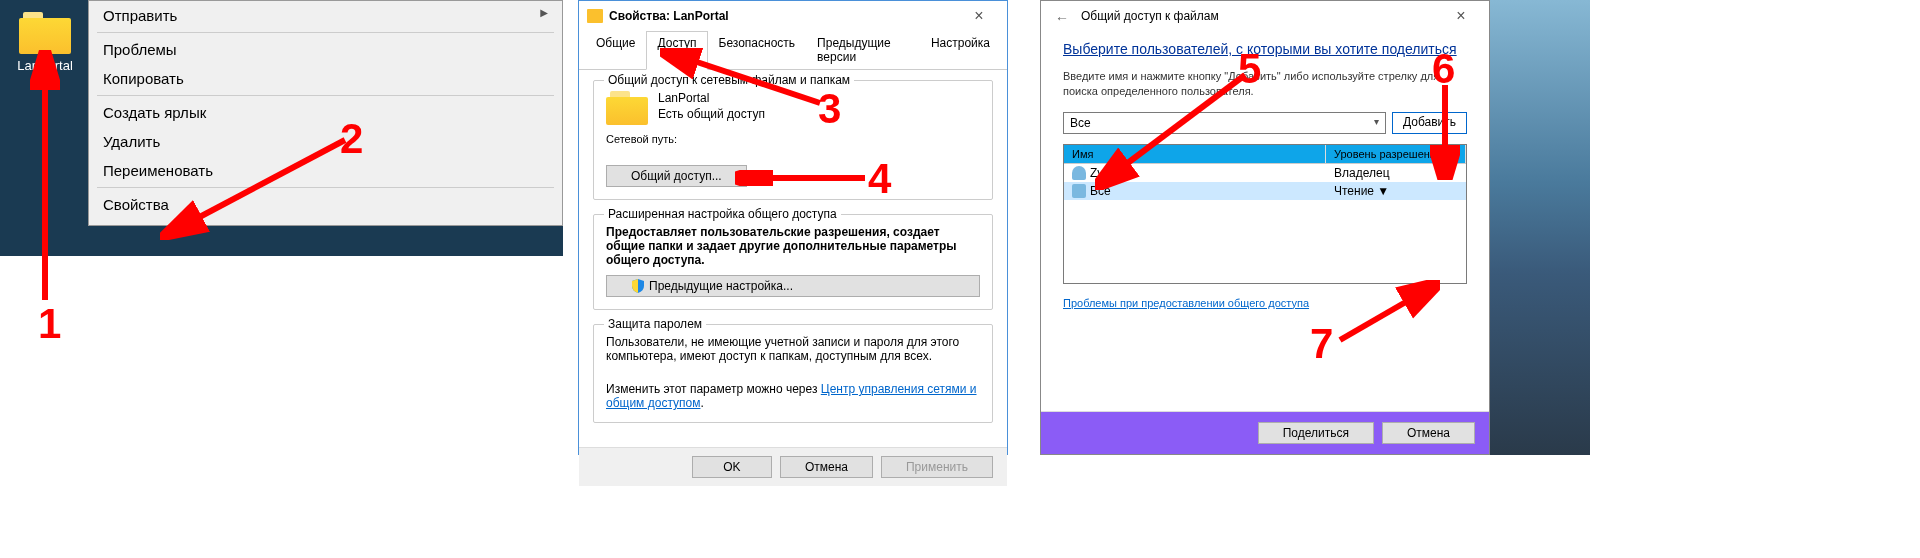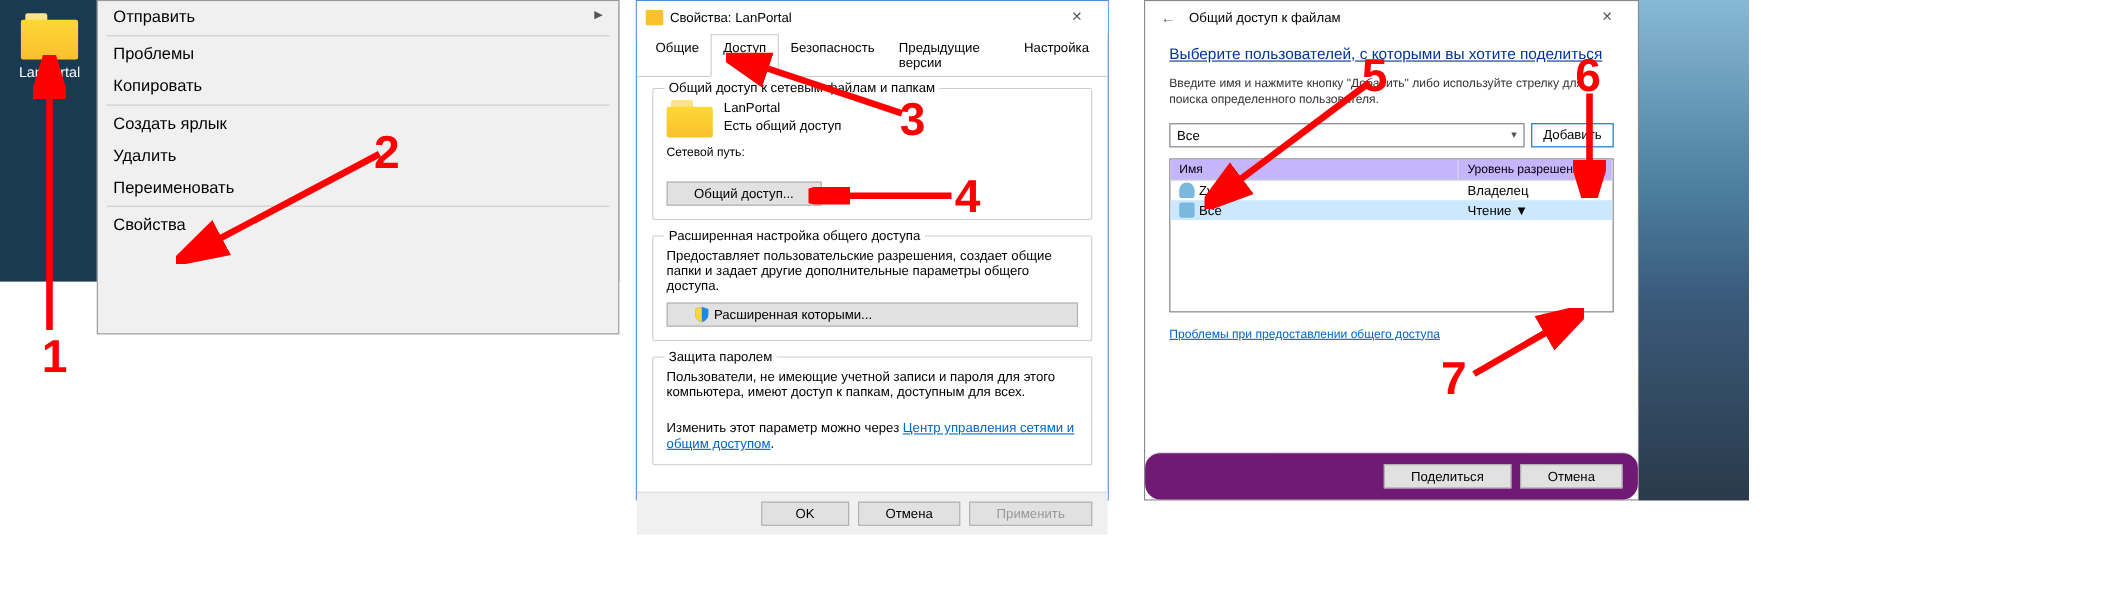--- a/index.html
+++ b/index.html
@@ -5,30 +5,30 @@
 * { box-sizing: border-box; margin: 0; padding: 0; font-family: "Segoe UI", Tahoma, sans-serif; }
 body { width: 1920px; height: 558px; position: relative; background: #fff; overflow: hidden; }
 
 
 .panel1 { position: absolute; left: 0; top: 0; width: 563px; height: 256px; background: #1a3a52; }
 .desktop-icon { position: absolute; left: 10px; top: 12px; width: 70px; text-align: center; }
 .folder-icon { width: 52px; height: 42px; margin: 0 auto 4px; position: relative; }
 .folder-icon::before { content: ""; position: absolute; left: 4px; top: 0; width: 20px; height: 8px; background: #fce38a; border-radius: 2px 2px 0 0; }
 .folder-icon::after { content: ""; position: absolute; left: 0; top: 6px; width: 52px; height: 36px; background: linear-gradient(#fdd835, #fbc02d); border-radius: 2px; }
 .icon-label { color: #fff; font-size: 13px; }
-.context-menu { position: absolute; left: 88px; top: 0; width: 475px; height: 304px; background: #f0f0f0; border: 1px solid #999; }
+.context-menu { position: absolute; left: 88px; top: 0; width: 475px; height: 226px; background: #f0f0f0; border: 1px solid #999; }
 .cm-item { padding: 6px 14px; font-size: 15px; cursor: default; }
 .cm-sep { height: 1px; background: #ccc; margin: 2px 8px; }
 .cm-arrow { float: right; font-size: 10px; color: #555; }
 
 
 .panel2 { position: absolute; left: 578px; top: 0; width: 430px; height: 455px; background: #fff; border: 1px solid #4a90d9; }
 .titlebar { height: 30px; background: #fff; display: flex; align-items: center; padding: 0 8px; position: relative; }
 .titlebar .mini-folder { width: 16px; height: 14px; background: #fbc02d; margin-right: 6px; border-radius: 1px; display: inline-block; }
-.titlebar-text { font-size: 12px; flex: 1; }
+.titlebar-text { font-size: 12px; flex: 1; font-weight: bold; }
 .close-x { width: 40px; text-align: center; font-size: 16px; color: #555; cursor: default; }
 .tabs { display: flex; padding: 0 6px; border-bottom: 1px solid #ccc; font-size: 12px; }
 .tab { padding: 4px 10px; border: 1px solid transparent; cursor: default; }
 .tab.active { border: 1px solid #ccc; border-bottom: 1px solid #fff; background: #fff; margin-bottom: -1px; }
 .tab-body { padding: 10px 14px; font-size: 12px; }
 .group { border: 1px solid #ccc; border-radius: 2px; padding: 10px 12px 12px; margin-bottom: 14px; position: relative; }
 .group-title { position: absolute; top: -8px; left: 10px; background: #fff; padding: 0 4px; font-size: 12px; }
 .shared-folder { display: flex; gap: 10px; margin-bottom: 8px; }
 .shared-folder .folder-icon { width: 42px; height: 34px; margin: 0; }
 .shared-folder .folder-icon::after { width: 42px; height: 28px; }
@@ -49,32 +49,32 @@
 .back-arrow { font-size: 14px; color: #666; padding: 0 6px; cursor: default; }
 .wiz-title { font-size: 12px; flex: 1; display: flex; align-items: center; gap: 6px; }
 .wiz-body { flex: 1; padding: 10px 22px; font-size: 12px; }
 .wiz-head { color: #003399; font-size: 14px; margin-bottom: 12px; text-decoration: underline; }
 .instr { font-size: 11px; color: #333; margin-bottom: 12px; line-height: 1.4; }
 .combo-row { display: flex; gap: 6px; margin-bottom: 10px; }
 .combo { flex: 1; border: 1px solid #7a7a7a; padding: 3px 6px; height: 22px; font-size: 12px; }
 .combo::after { content: "▾"; float: right; color: #555; font-size: 10px; }
 .add-btn { border: 1px solid #0066cc; padding: 2px 10px; font-size: 12px; background: #fff; cursor: default; }
 .userlist { border: 1px solid #7a7a7a; height: 140px; overflow: hidden; margin-bottom: 12px; position: relative; }
-.ul-head { display: flex; background: #c4b5fd; border-bottom: 1px solid #ccc; font-size: 11px; }
+.ul-head { display: flex; background: #0ea5e9; border-bottom: 1px solid #ccc; font-size: 11px; }
 .ul-head div { padding: 3px 8px; border-right: 1px solid #ddd; }
 .ul-c1 { width: 262px; }
 .ul-c2 { flex: 1; }
 .ul-row { display: flex; font-size: 12px; align-items: center; }
 .ul-row .ul-c1 { display: flex; align-items: center; gap: 4px; padding: 2px 8px; }
 .ul-row .ul-c2 { padding: 2px 8px; }
 .ul-row.sel { background: #cce8ff; }
 .user-icon { width: 14px; height: 14px; background: #7ab8e0; border-radius: 50% 50% 2px 2px; display: inline-block; }
 .group-icon { width: 14px; height: 14px; background: #7ab8e0; display: inline-block; border-radius: 2px; }
 .wiz-link { color: #0066cc; text-decoration: underline; font-size: 11px; }
-.wiz-buttons { display: flex; justify-content: flex-end; gap: 8px; padding: 10px 14px; border-top: 1px solid #ddd; background: #701a75; border-radius: 14px; }
+.wiz-buttons { display: flex; justify-content: flex-end; gap: 8px; padding: 10px 14px; border-top: 1px solid #ddd; background: #8b5cf6; }
 .wiz-buttons .btn { min-width: 90px; text-align: center; background: #e1e1e1; }
 
 
 .wallpaper { position: absolute; left: 1490px; top: 0; width: 100px; height: 455px; background: linear-gradient(180deg, #87b8d4 0%, #4a7a9c 40%, #3a5a7a 60%, #2a3a4a 100%); }
 
 
 .num { position: absolute; color: #ff0000; font-weight: 900; font-size: 42px; font-family: Arial Black, Arial, sans-serif; }
 .arrow-svg { position: absolute; pointer-events: none; }
 </style>
 </head>
@@ -124,27 +124,27 @@
           <div>Есть общий доступ</div>
         </div>
       </div>
       <div class="net-path">
         <div>Сетевой путь:</div>
       </div>
       <div class="btn">Общий доступ...</div>
     </div>
     <div class="group">
       <div class="group-title">Расширенная настройка общего доступа</div>
-      <div style="margin-bottom:8px;">Предоставляет пользовательские разрешения, создает общие папки и задает другие дополнительные параметры общего доступа.</div>
+      <div style="margin-bottom:8px;font-weight:bold;">Предоставляет пользовательские разрешения, создает общие папки и задает другие дополнительные параметры общего доступа.</div>
       <div class="btn btn-shield">
         <span class="shield"><svg viewBox="0 0 14 14">
               <path d="M7 0 L13 2 L13 7 Q13 12 7 14 Q1 12 1 7 L1 2 Z" fill="#1e88e5"></path>
               <path d="M7 0 L7 14 Q1 12 1 7 L1 2 Z" fill="#fdd835"></path>
             </svg></span>
-        <span>Расширенная которыми...</span>
+        <span>Предыдущие настройка...</span>
       </div>
     </div>
     <div class="group">
       <div class="group-title">Защита паролем</div>
       <div style="margin-bottom:19px;">Пользователи, не имеющие учетной записи и пароля для этого компьютера, имеют доступ к папкам, доступным для всех.</div>
       <div><span>Изменить этот параметр можно через </span><a class="link">Центр управления сетями и общим доступом</a>.</div>
     </div>
   </div>
   <div class="dlg-buttons">
     <div class="btn">OK</div>

